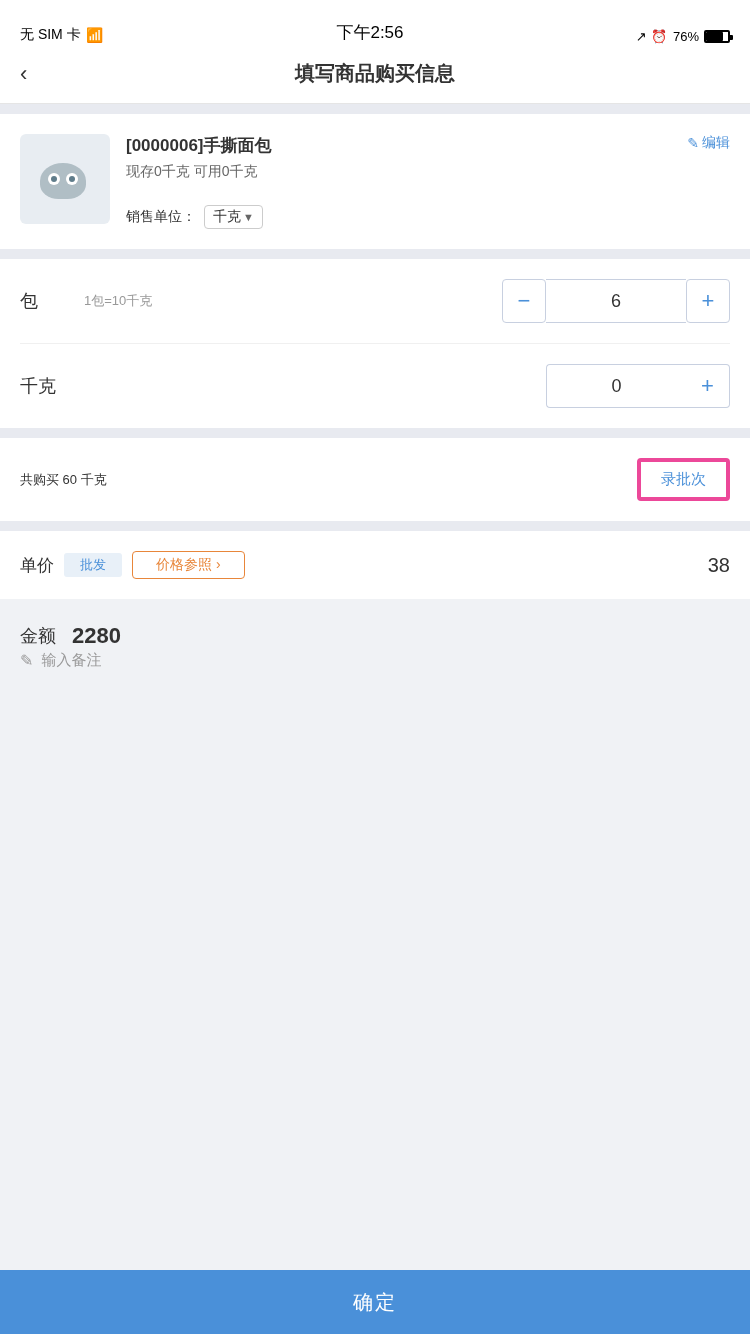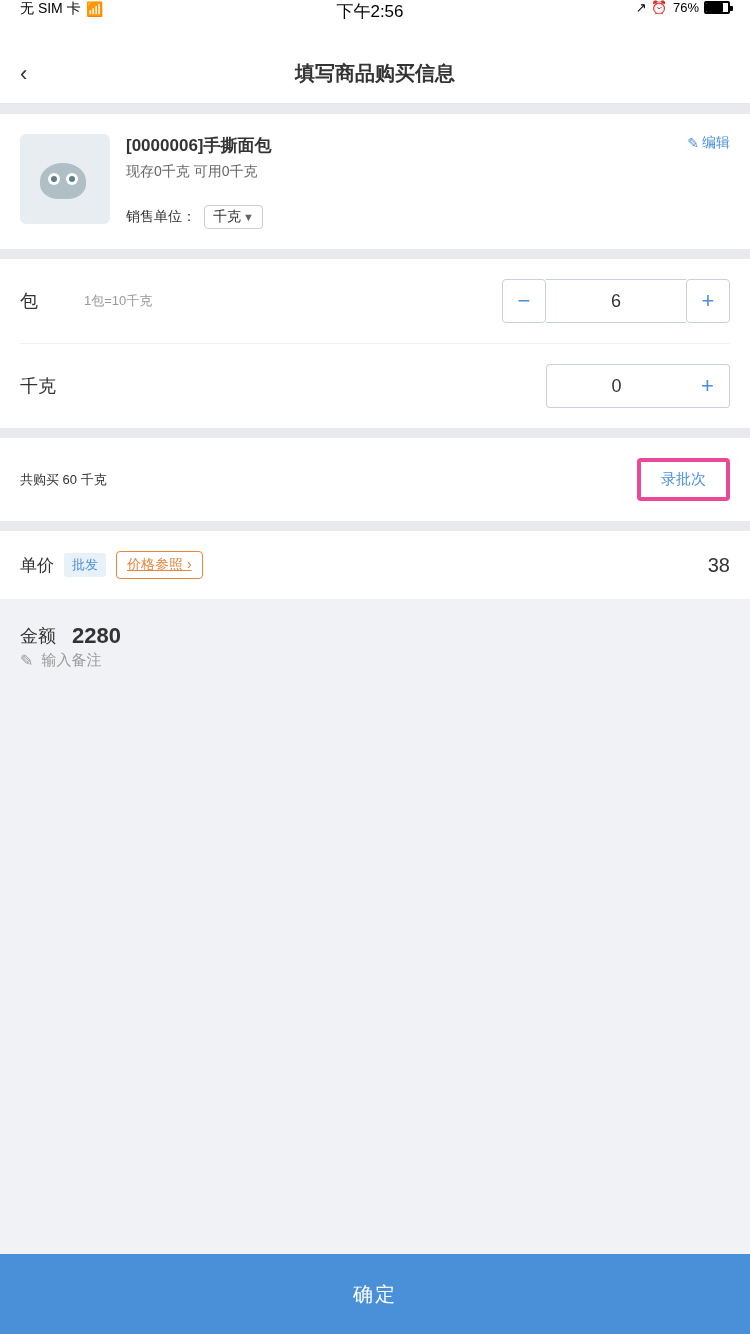--- a/index.html
+++ b/index.html
@@ -12,21 +12,21 @@
       position: relative;
       overflow-x: hidden;
     }
 
     
     .status-bar {
       width: 750px;
       height: 44px;
       background: #fff;
       display: flex;
-      align-items: flex-start;
+      align-items: flex-end;
       justify-content: space-between;
       padding: 0 20px;
       font-size: 15px;
       color: #000;
     }
     .status-left { display: flex; align-items: center; gap: 6px; font-size: 14px; }
     .status-center { font-size: 17px; font-weight: 500; }
     .status-right { display: flex; align-items: center; gap: 5px; font-size: 13px; }
     .wifi-icon { font-size: 14px; }
     .battery-icon {
@@ -259,35 +259,34 @@
       gap: 10px;
     }
     .price-label {
       font-size: 17px;
       color: #333;
     }
     .price-type-badge {
       background: #e8f0f8;
       color: #4a90d9;
       font-size: 13px;
-      padding: 3px 8px;
+      padding: 3px 16px;
       border-radius: 3px;
     }
     .price-ref-btn {
       border: 1px solid #e8863a;
       border-radius: 4px;
-      padding: 4px 10px;
+      padding: 4px 23px;
       font-size: 14px;
       color: #e8863a;
       background: #fff;
       cursor: pointer;
       display: flex;
       align-items: center;
       gap: 2px;
-      text-decoration: underline;
     }
     .price-value {
       margin-left: auto;
       font-size: 20px;
       color: #333;
       font-weight: 500;
     }
 
     
     .amount-section {
@@ -323,21 +322,21 @@
       background: #f0f2f5;
       height: 340px;
     }
 
     
     .confirm-btn {
       position: fixed;
       bottom: 0;
       left: 0;
       width: 750px;
-      height: 80px;
+      height: 64px;
       background: #4a90d9;
       display: flex;
       align-items: center;
       justify-content: center;
       font-size: 20px;
       color: #fff;
       font-weight: 500;
       cursor: pointer;
       letter-spacing: 2px;
     }

